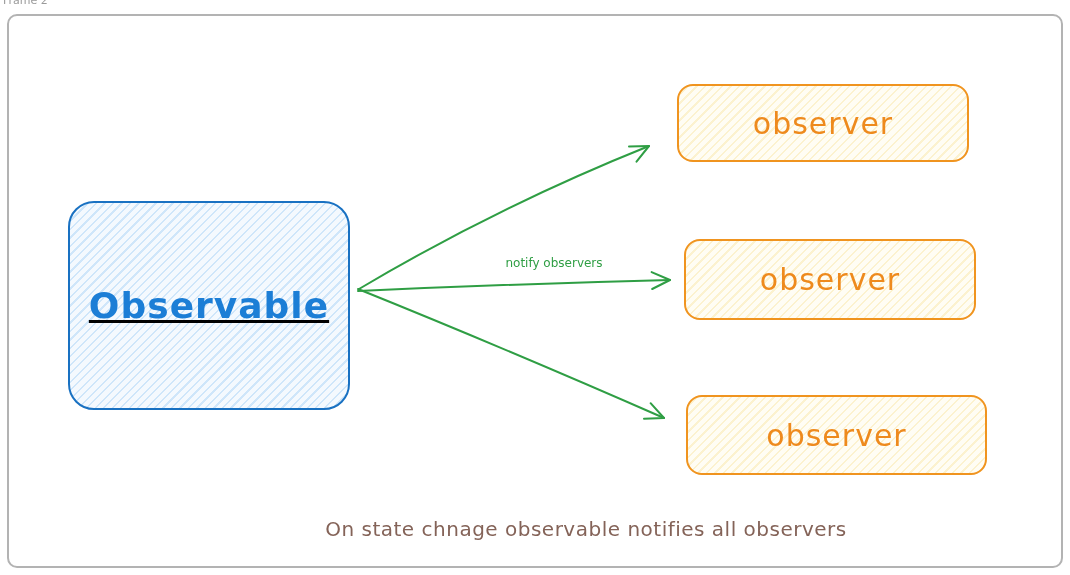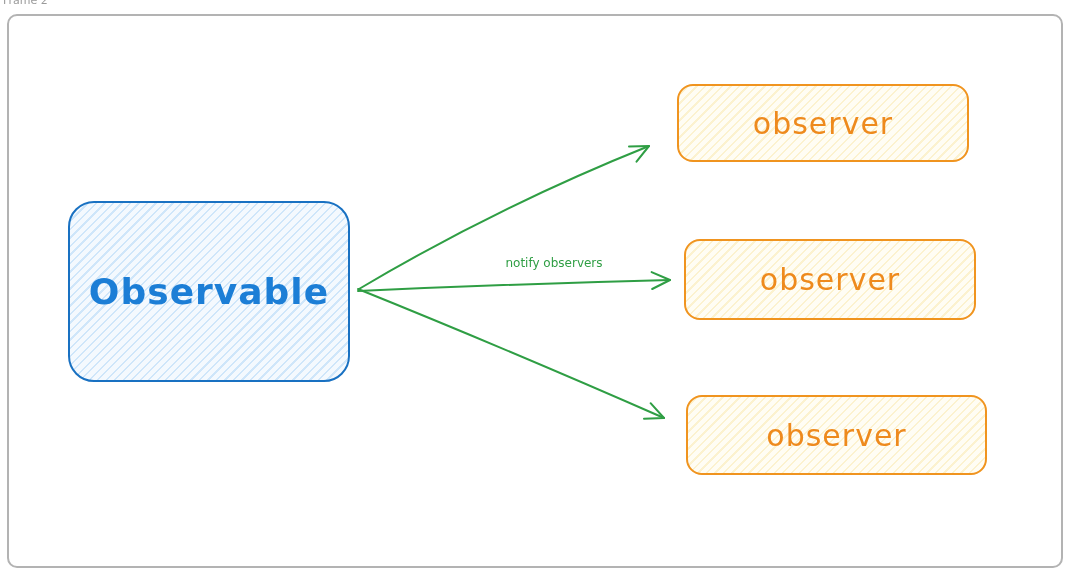--- a/index.html
+++ b/index.html
@@ -44,30 +44,31 @@
     position: absolute;
     box-sizing: border-box;
     display: flex;
     align-items: center;
     justify-content: center;
   }
   .node-observable {
     left: 59px;
     top: 185px;
     width: 282px;
-    height: 181px;
+    height: 209px;
     border: 2.5px solid var(--blue-border, #1971c2);
     border-radius: 26px;
     background:
       repeating-linear-gradient(135deg,
         var(--blue-hatch, #cfe6fa) 0px,
         var(--blue-hatch, #cfe6fa) 1.6px,
         transparent 1.6px,
         transparent 6px);
     background-color: #f4f9fe;
+    text-decoration: underline;
   }
   .node-observable .node-label {
     color: var(--blue-text, #1c7ed6);
     font-size: 36px;
     font-weight: 600;
     letter-spacing: 1px;
   }
   .node-observer {
     border: 2.5px solid var(--orange-border, #f0941f);
     border-radius: 16px;
@@ -146,14 +147,15 @@
   <div class="node node-observer node-observer-2">
     <span class="node-label">observer</span>
   </div>
 
   <div class="node node-observer node-observer-3">
     <span class="node-label">observer</span>
   </div>
 
   <div class="arrow-label">notify observers</div>
 
+  <div class="caption">On state chnage observable notifies all observers</div>
 
 </div>
 
 </body></html>

